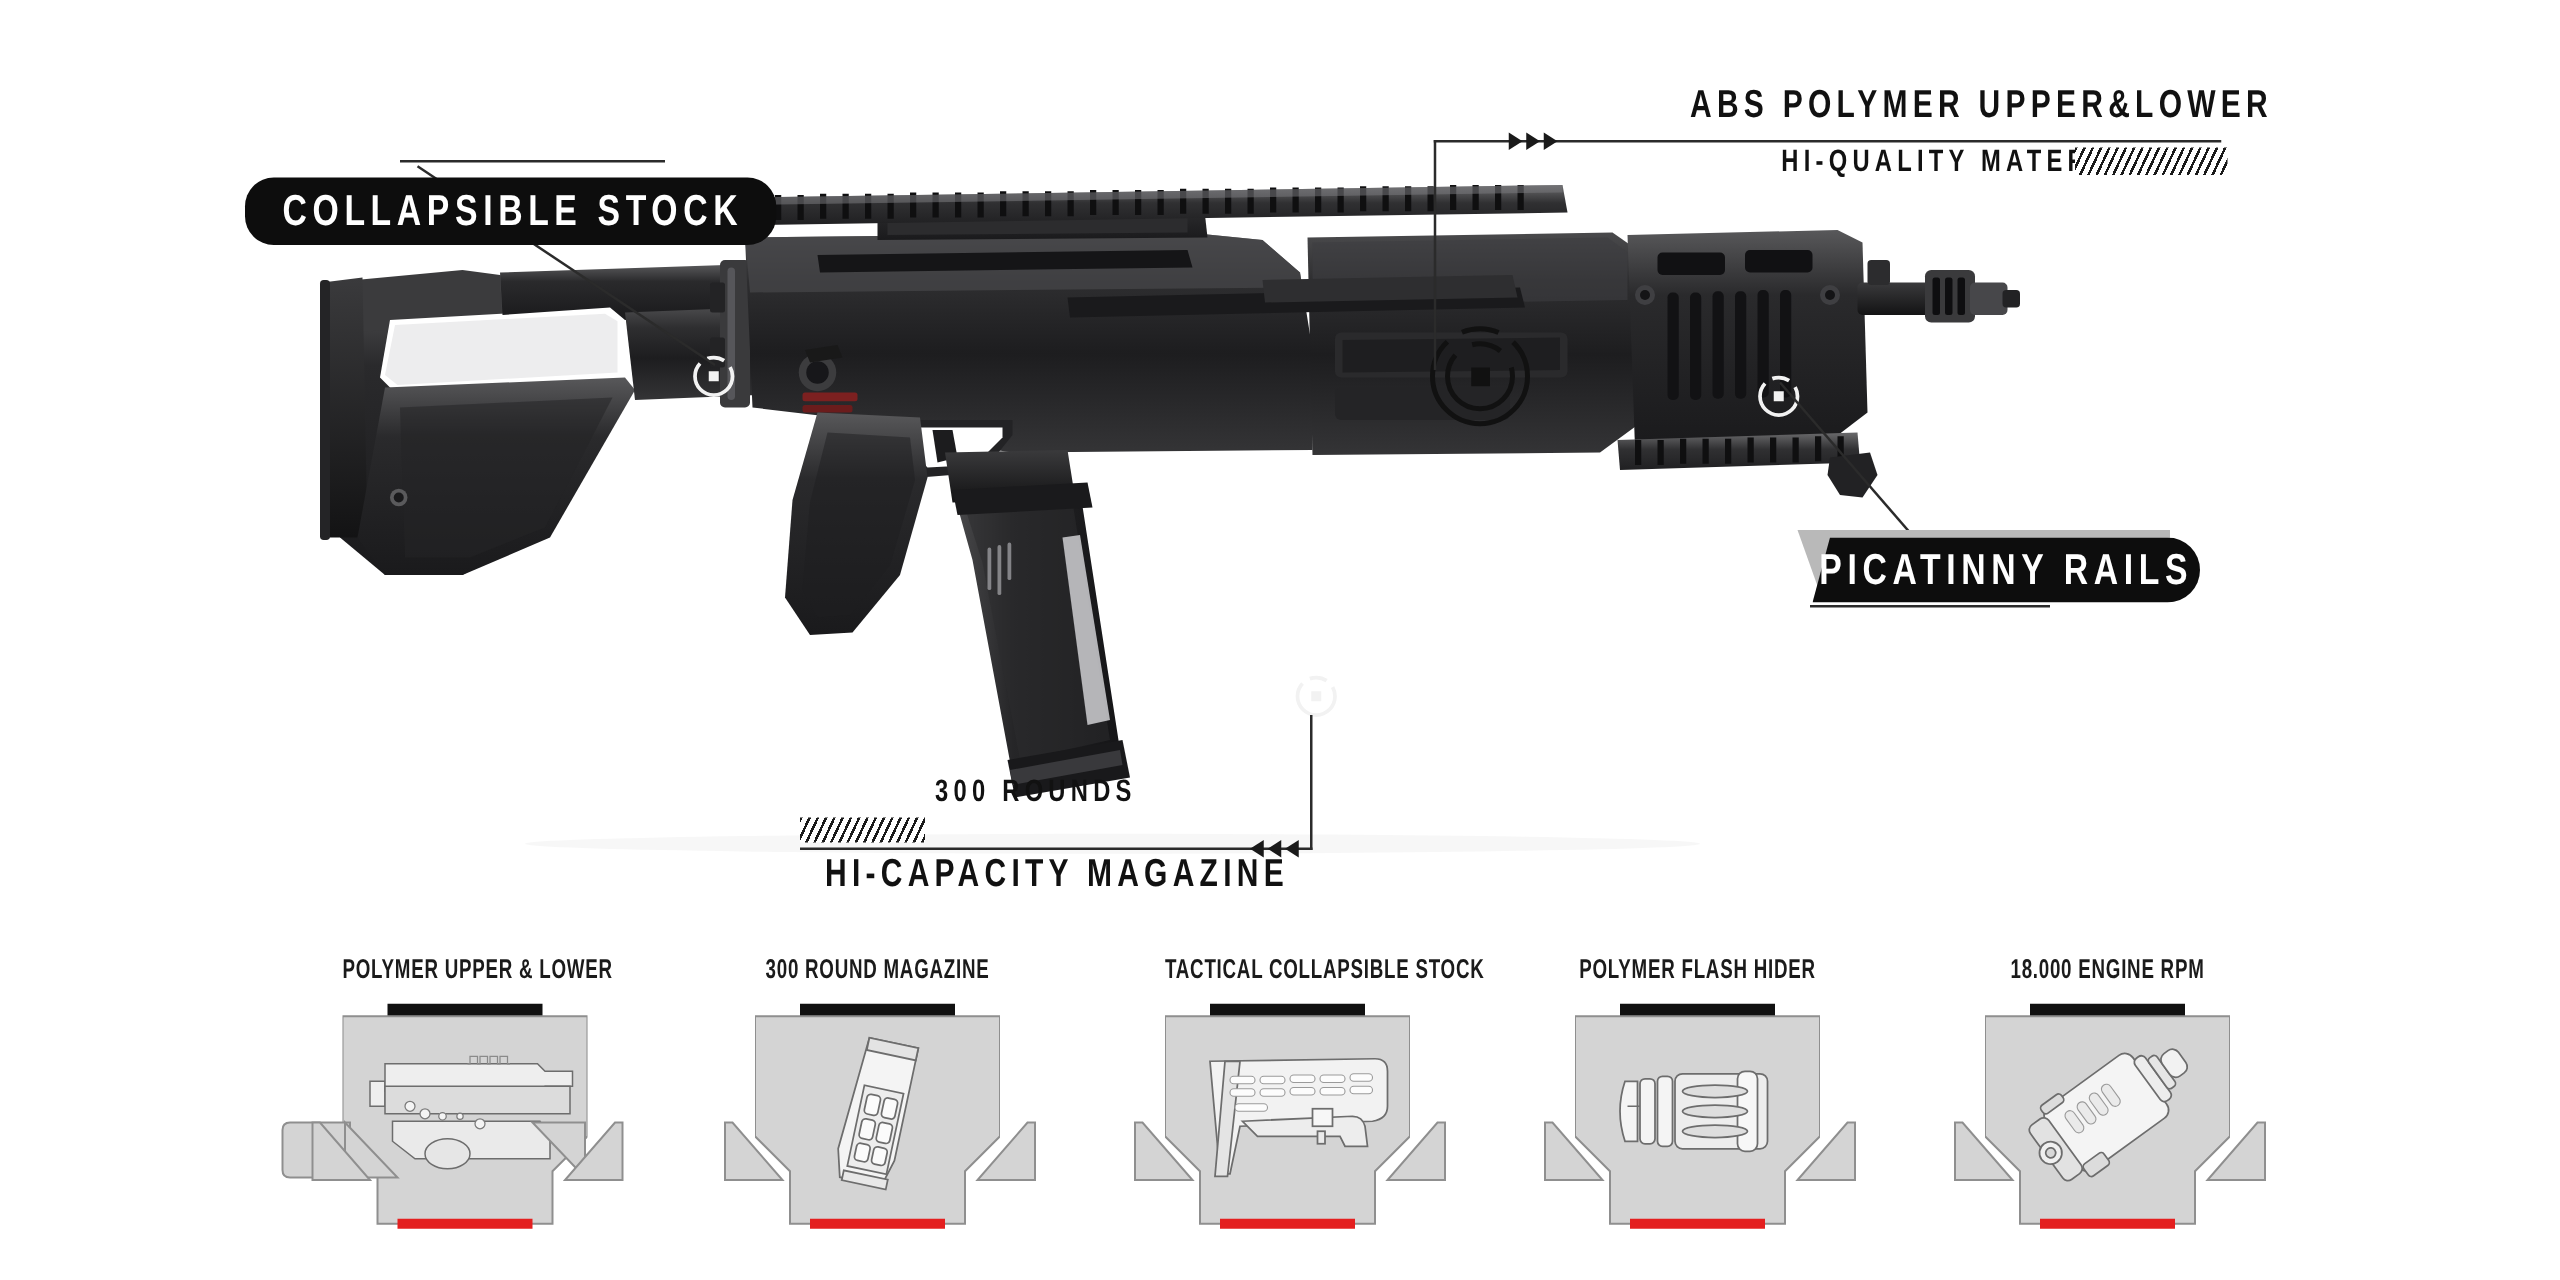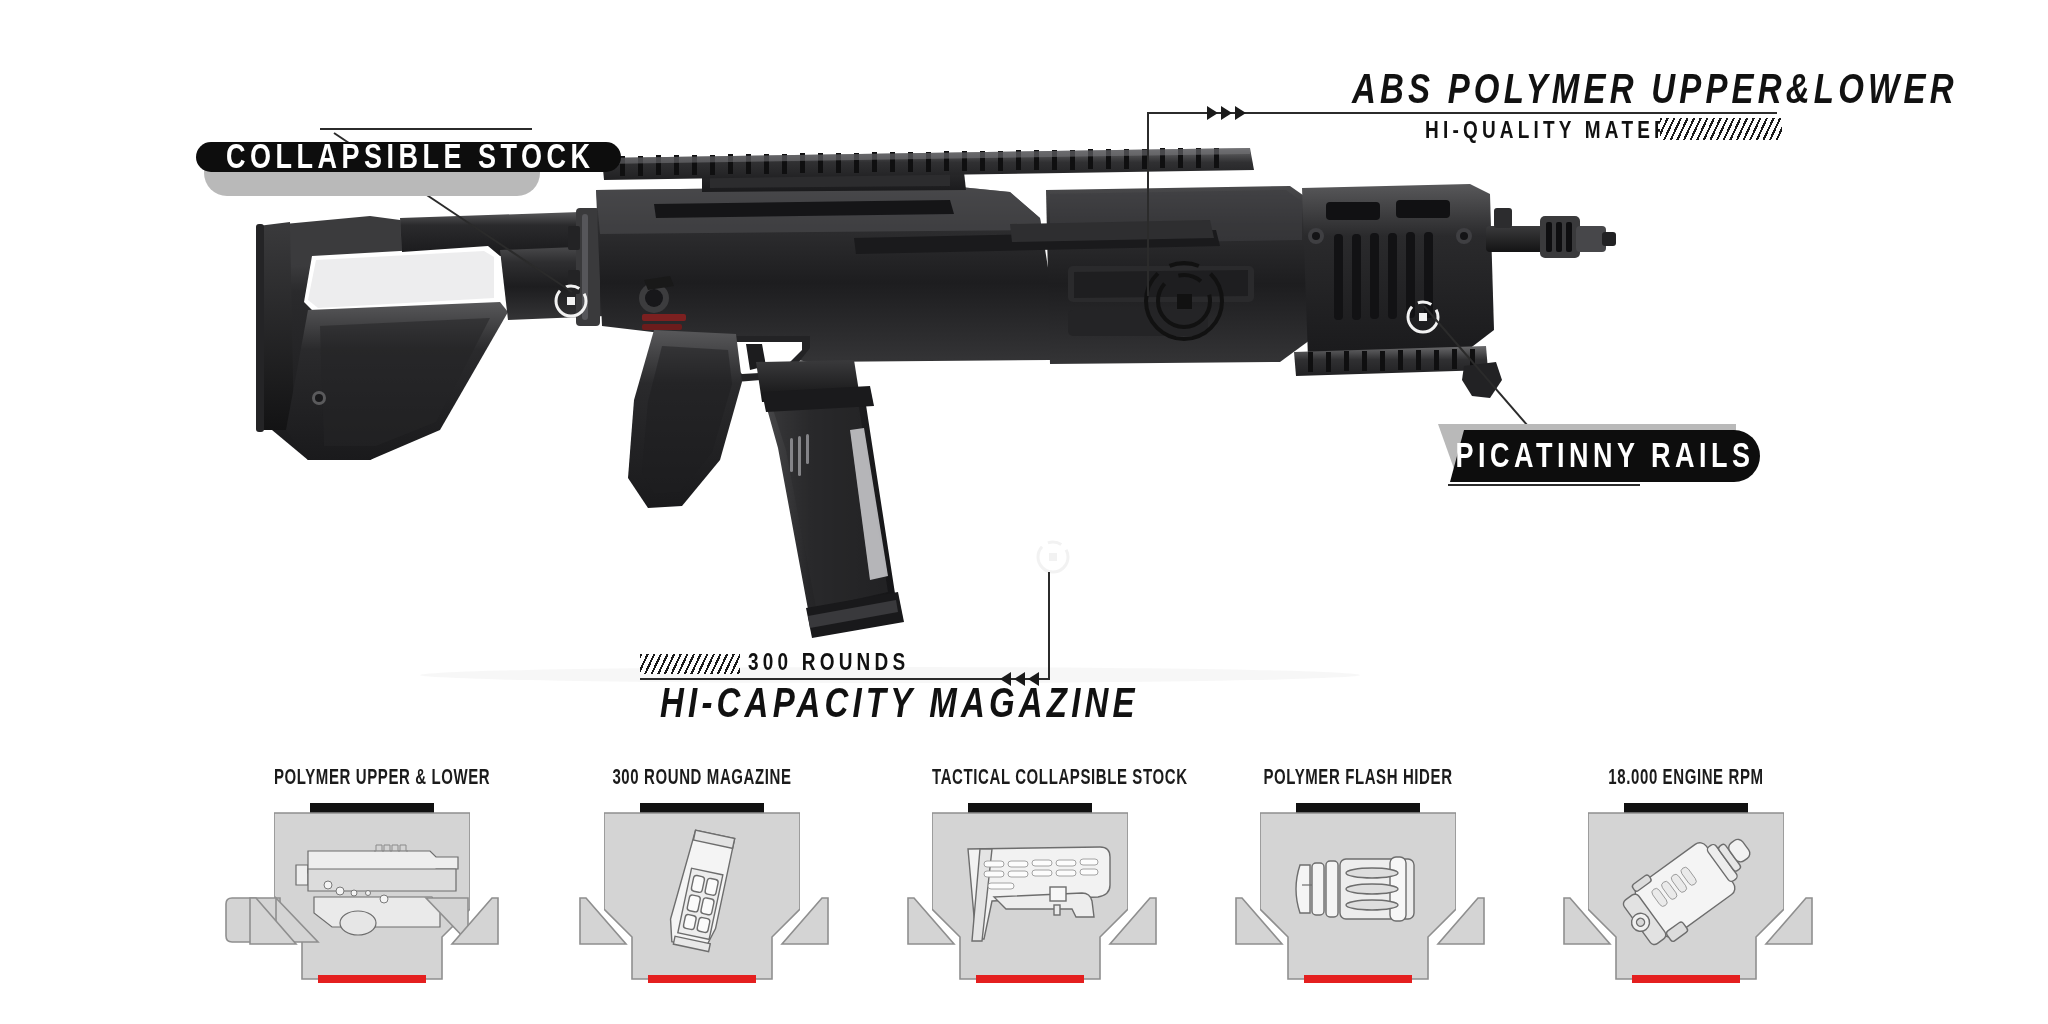--- a/index.html
+++ b/index.html
@@ -15,39 +15,39 @@
   .pill-wrap { position: absolute; }
   .pill {
     position: relative;
     background: #0d0d0d;
     color: #ffffff;
     font-weight: 700;
     letter-spacing: 4.5px;
     font-size: 27px;
     line-height: 1;
     display: flex; align-items: center;
-    height: 30px;
+    height: 54px;
     white-space: nowrap;
   }
   .pill.left-round  { border-top-left-radius: 23px; border-bottom-left-radius: 23px; }
   .pill.right-round { border-top-right-radius: 23px; border-bottom-right-radius: 23px; }
   .pill-text { display:block; transform: scaleY(1.28); font-family:"Liberation Sans", sans-serif; }
 
   
   .pill-shadow {
     position:absolute; background:#b9b9b9; z-index:0;
   }
   
   .rule { position:absolute; background:#2b2b2b; height:2px; }
   .rule-thin { position:absolute; background:#4a4a4a; height:1px; }
 
   
   .txt-callout { position:absolute; color:#111; white-space:nowrap; }
   .txt-big {
-    font-size: 33px; font-weight: 700; letter-spacing: 4.2px; line-height:1;font-style:italic;
+    font-size: 24px; font-weight: 700; letter-spacing: 4.2px; line-height:1;
   }
   .txt-small {
     font-size: 19px; font-weight: 700; letter-spacing: 4.2px; line-height:1;
   }
   .scaley { display:inline-block; transform: scaleY(1.3); transform-origin: left bottom; }
 
   
   .hatch {
     position:absolute;
     background-image: repeating-linear-gradient(
@@ -374,21 +374,21 @@
   </div>
 
   <div>
     <div class="ldr ldr-v" style="left:1048px;top:572px;width:2px;height:108px;"></div>
     <div class="ldr ldr-h" style="left:860px;top:678px;width:190px;height:2px;"></div>
     <div class="tri-left" style="left:1000px;top:672px;"></div>
     <div class="tri-left" style="left:1014px;top:672px;"></div>
     <div class="tri-left" style="left:1028px;top:672px;"></div>
 
     <div class="hatch" style="left:640px;top:654px;width:100px;height:20px;"></div>
-    <div class="txt-callout txt-small" style="left:748px;top:655px;">
+    <div class="txt-callout txt-small" style="left:748px;top:627px;">
       <span class="scaley">300 ROUNDS</span>
     </div>
     <div class="rule" style="left:640px;top:678px;width:220px;height:2px;"></div>
     <div class="txt-callout txt-big" style="left:640px;top:691px;margin-left:20px;">
       <span class="scaley">HI-CAPACITY MAGAZINE</span>
     </div>
   </div>
 
   <div class="cards">
 

